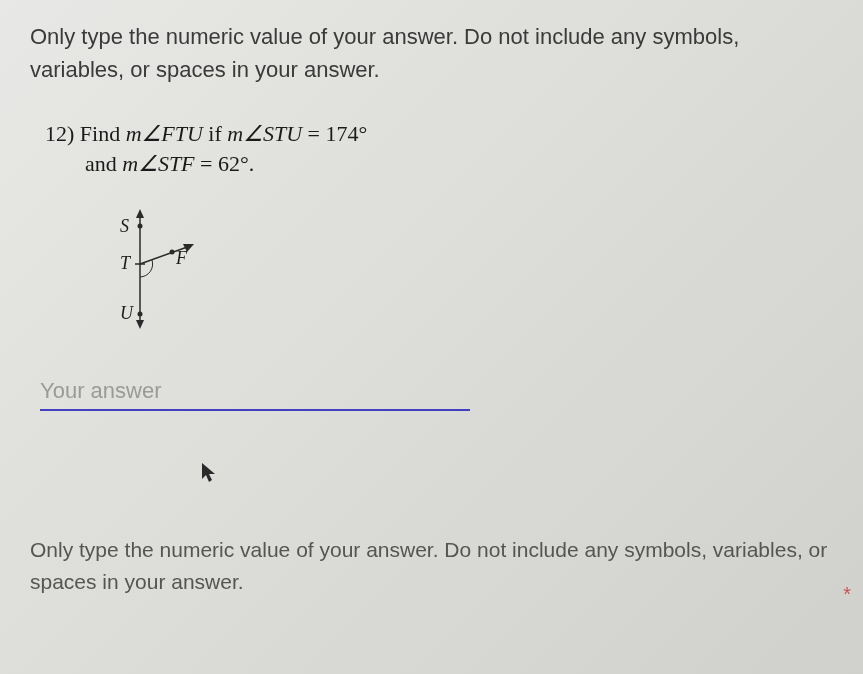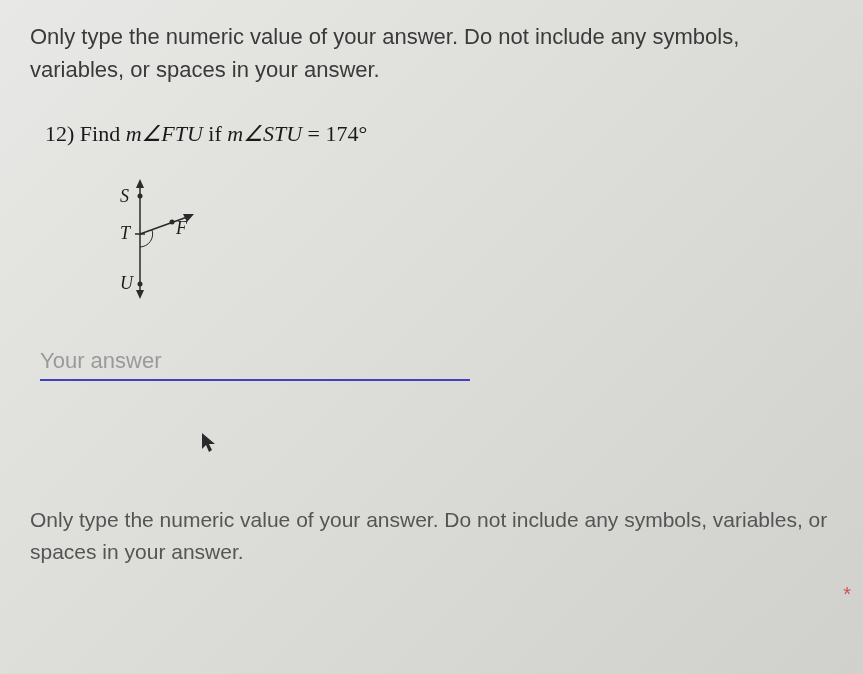--- a/index.html
+++ b/index.html
@@ -84,20 +84,23 @@
 </head>
 <body>
 
 <div class="instruction-top">Only type the numeric value of your answer. Do not include any symbols, variables, or spaces in your answer.</div>
 
 <div class="question-block">
   <div class="question-line1">
     <span>12)</span>
     <span>Find </span><span class="italic">m∠FTU</span><span> if </span><span class="italic">m∠STU</span><span> = 174°</span>
   </div>
+  <div class="question-line2">
+    <span>and </span><span class="italic">m∠STF</span><span> = 62°.</span>
+  </div>
 </div>
 
 <div class="diagram-container">
   <svg width="140" height="140" viewBox="0 0 140 140">
 
     <line x1="50" y1="10" x2="50" y2="120" stroke="#2a2a2a" stroke-width="1.5"></line>
 
     <polygon points="50,5 46,14 54,14" fill="#2a2a2a"></polygon>
 
     <circle cx="50" cy="22" r="2.5" fill="#2a2a2a"></circle>

